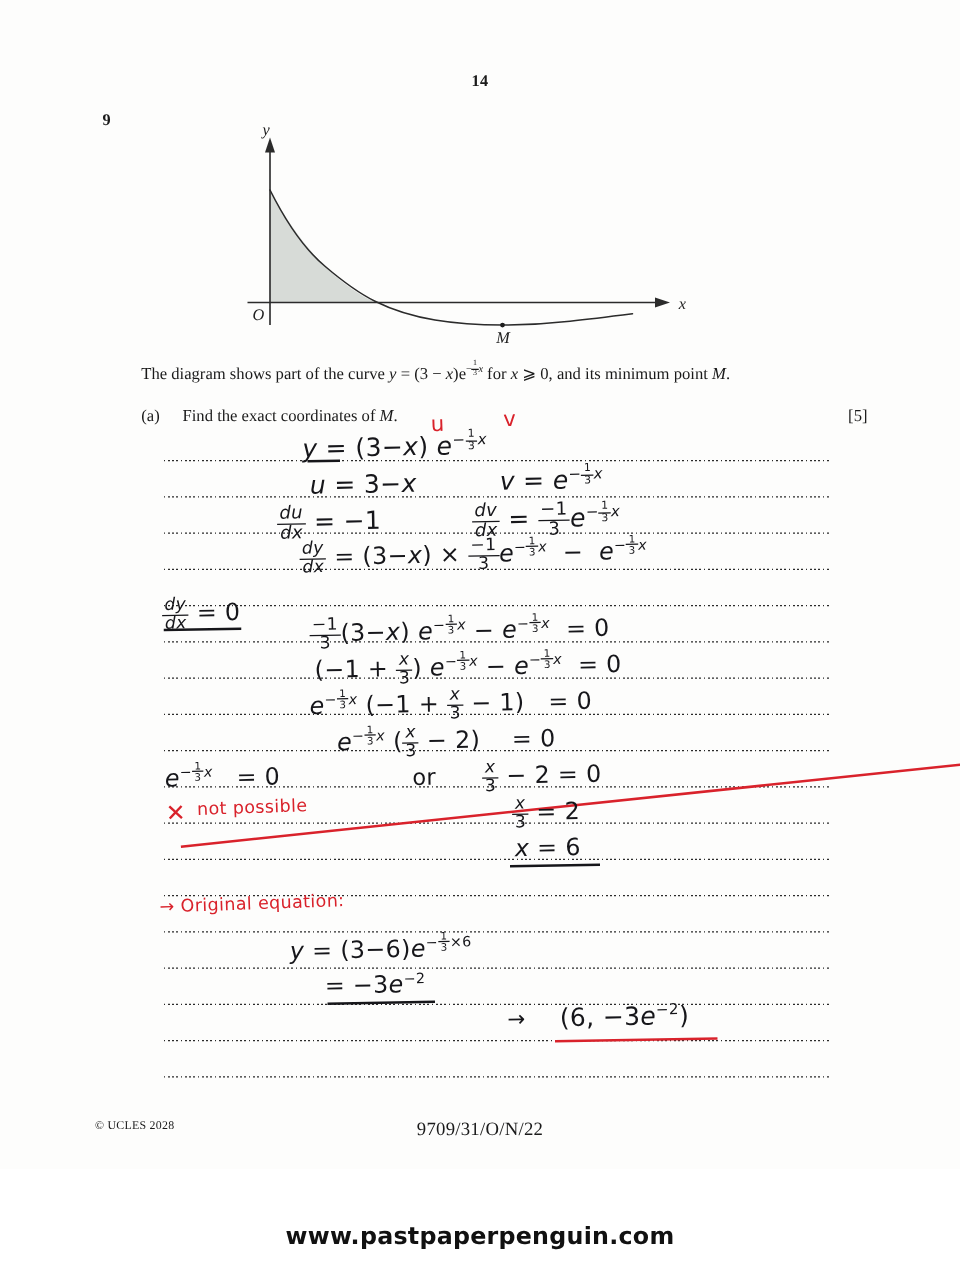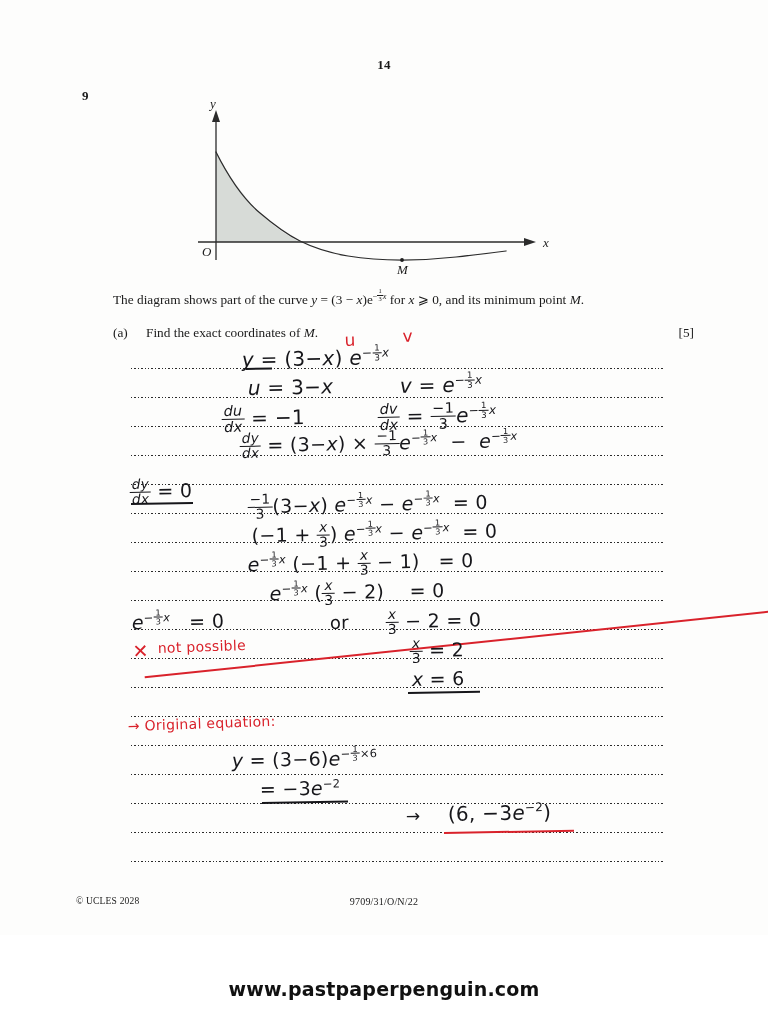--- a/index.html
+++ b/index.html
@@ -200,21 +200,21 @@
     position: absolute;
     left: 76px; top: 896px;
     font-size: 9.5px;
     letter-spacing: 0.2px;
   }
   #footer-code {
     position: absolute;
     left: 0; top: 896px;
     width: 768px;
     text-align: center;
-    font-size: 10px;
+    font-size: 15px;
     letter-spacing: 0.2px;
   }
 
   
   #watermark {
     position: absolute;
     left: 0; top: 978px;
     width: 768px;
     text-align: center;
     font-family: "DejaVu Sans", sans-serif;

